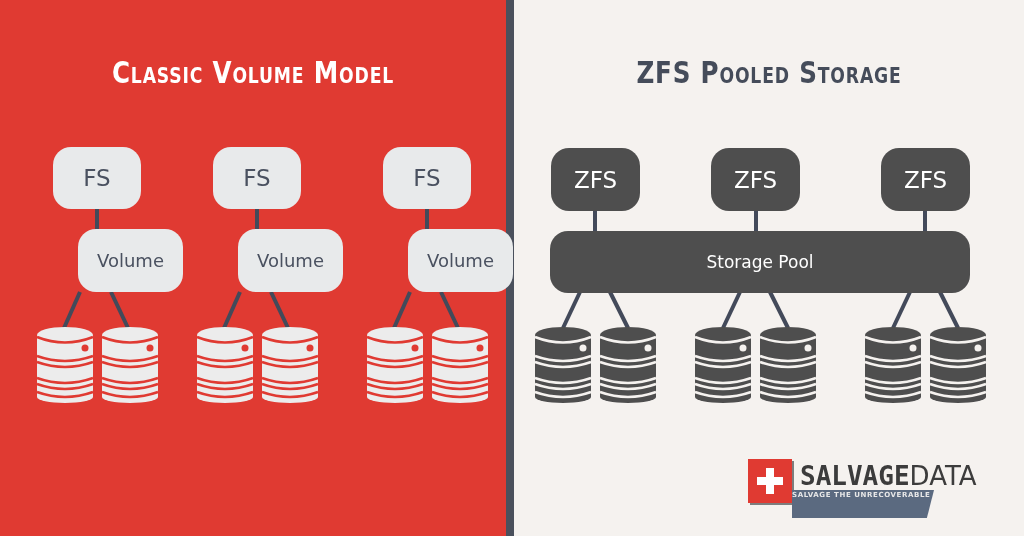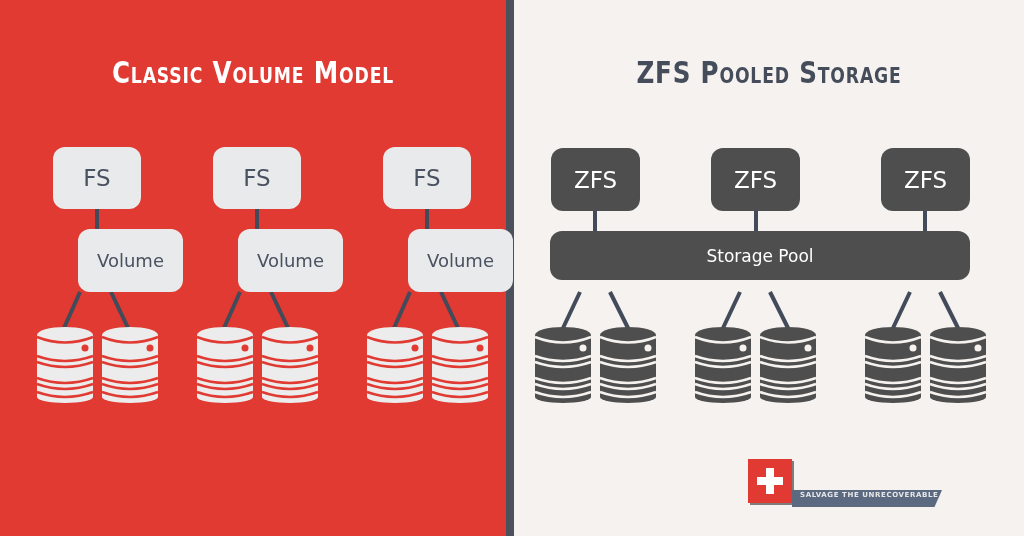--- a/index.html
+++ b/index.html
@@ -4,35 +4,35 @@
 <style>
   html, body { margin:0; padding:0; }
   body { width:1024px; height:536px; position:relative; overflow:hidden; font-family:"DejaVu Sans", sans-serif; }
   .panel { position:absolute; top:0; height:536px; }
   .left { left:0; width:506px; background:#e03a32; }
   .divider { left:506px; width:8px; background:#4a505c; }
   .right { left:514px; width:510px; background:#f5f2ef; }
   .title { position:absolute; top:55px; width:100%; text-align:center; font-family:"DejaVu Sans", sans-serif; font-weight:bold; font-size:30px; letter-spacing:1px; font-variant:small-caps; transform:scaleX(0.82); }
   .left .title { color:#ffffff; }
   .right .title { color:#454c5a; }
-  .box { position:absolute; border-radius:12px; display:flex; align-items:center; justify-content:center; font-family:"DejaVu Sans", sans-serif; }
+  .box { position:absolute; border-radius:18px; display:flex; align-items:center; justify-content:center; font-family:"DejaVu Sans", sans-serif; }
   .lbox { background:#e8eaeb; color:#4a5160; }
   .rbox { background:#4e4e4e; color:#ffffff;text-align:center; }
   .fs { font-size:23px; }
   .vol { font-size:18px;margin-left:34px; }
   .pool { font-size:17px; }
   svg.lines { position:absolute; left:0; top:0; }
   .disk { position:absolute; width:60px; height:76px; }
   .logo { position:absolute; left:748px; top:459px; width:240px; height:46px; }
   .logo-mark { position:absolute; left:0; top:0; width:44px; height:44px; background:#e03a32; box-shadow:2px 2px 0 #7d7d7d; }
   .logo-mark .h { position:absolute; left:9px; top:18px; width:26px; height:8px; background:#fff; }
   .logo-mark .v { position:absolute; left:18px; top:9px; width:8px; height:26px; background:#fff; }
   .logo-name { position:absolute; left:52px; top:2px; font-family:"DejaVu Sans Mono", monospace; font-size:26px; font-weight:bold; color:#3c3c3c; letter-spacing:0px; white-space:nowrap; }
   .logo-name .data { font-weight:normal; font-family:"DejaVu Sans", sans-serif; color:#3c3c3c; }
-  .logo-tag { position:absolute; left:44px; top:31px; width:142px; height:17px; background:#5b6a80; color:#e8e8e8; font-size:7px; font-weight:bold; line-height:11px; padding-left:8px; letter-spacing:0.6px; clip-path:polygon(0 0,100% 0,95% 100%,0 100%); white-space:nowrap; }
+  .logo-tag { position:absolute; left:44px; top:31px; width:142px; height:28px; background:#5b6a80; color:#e8e8e8; font-size:7px; font-weight:bold; line-height:11px; letter-spacing:0.6px; clip-path:polygon(0 0,100% 0,95% 100%,0 100%); white-space:nowrap; }
 </style>
 </head>
 <body>
 
 <div class="panel left">
   <div class="title">Classic Volume Model</div>
 </div>
 
 <div class="panel divider"></div>
 
@@ -90,21 +90,21 @@
 <div class="box rbox fs" style="left:551px;top:148px;width:89px;height:63px;">
     <span>ZFS</span>
   </div>
 <div class="box rbox fs" style="left:711px;top:148px;width:89px;height:63px;">
     <span>ZFS</span>
   </div>
 <div class="box rbox fs" style="left:881px;top:148px;width:89px;height:63px;">
     <span>ZFS</span>
   </div>
 
-<div class="box rbox pool" style="left:550px;top:231px;width:420px;height:49px;">
+<div class="box rbox pool" style="left:550px;top:231px;width:420px;height:62px;">
     <span>Storage Pool</span>
   </div>
 
 <svg width="0" height="0" style="position:absolute">
   <defs>
     <g id="diskL">
       <ellipse cx="30" cy="9" rx="28" ry="8" fill="#ececec"></ellipse>
       <rect x="2" y="9" width="56" height="63" fill="#ececec"></rect>
       <ellipse cx="30" cy="72" rx="28" ry="5" fill="#ececec"></ellipse>
     </g>
@@ -259,14 +259,15 @@
         <path d="M2 66 Q30 76 58 66" stroke="#f5f2ef" stroke-width="2.5" fill="none"></path>
         <circle cx="50" cy="22" r="3.5" fill="#f5f2ef"></circle>
       </svg></div>
   </div>
 
 <div class="logo">
   <div class="logo-mark">
       <div class="h"></div>
       <div class="v"></div>
     </div>
+  <div class="logo-name"><span>SALVAGE</span><span class="data">DATA</span></div>
   <div class="logo-tag">SALVAGE THE UNRECOVERABLE</div>
 </div>
 
 </body></html>

